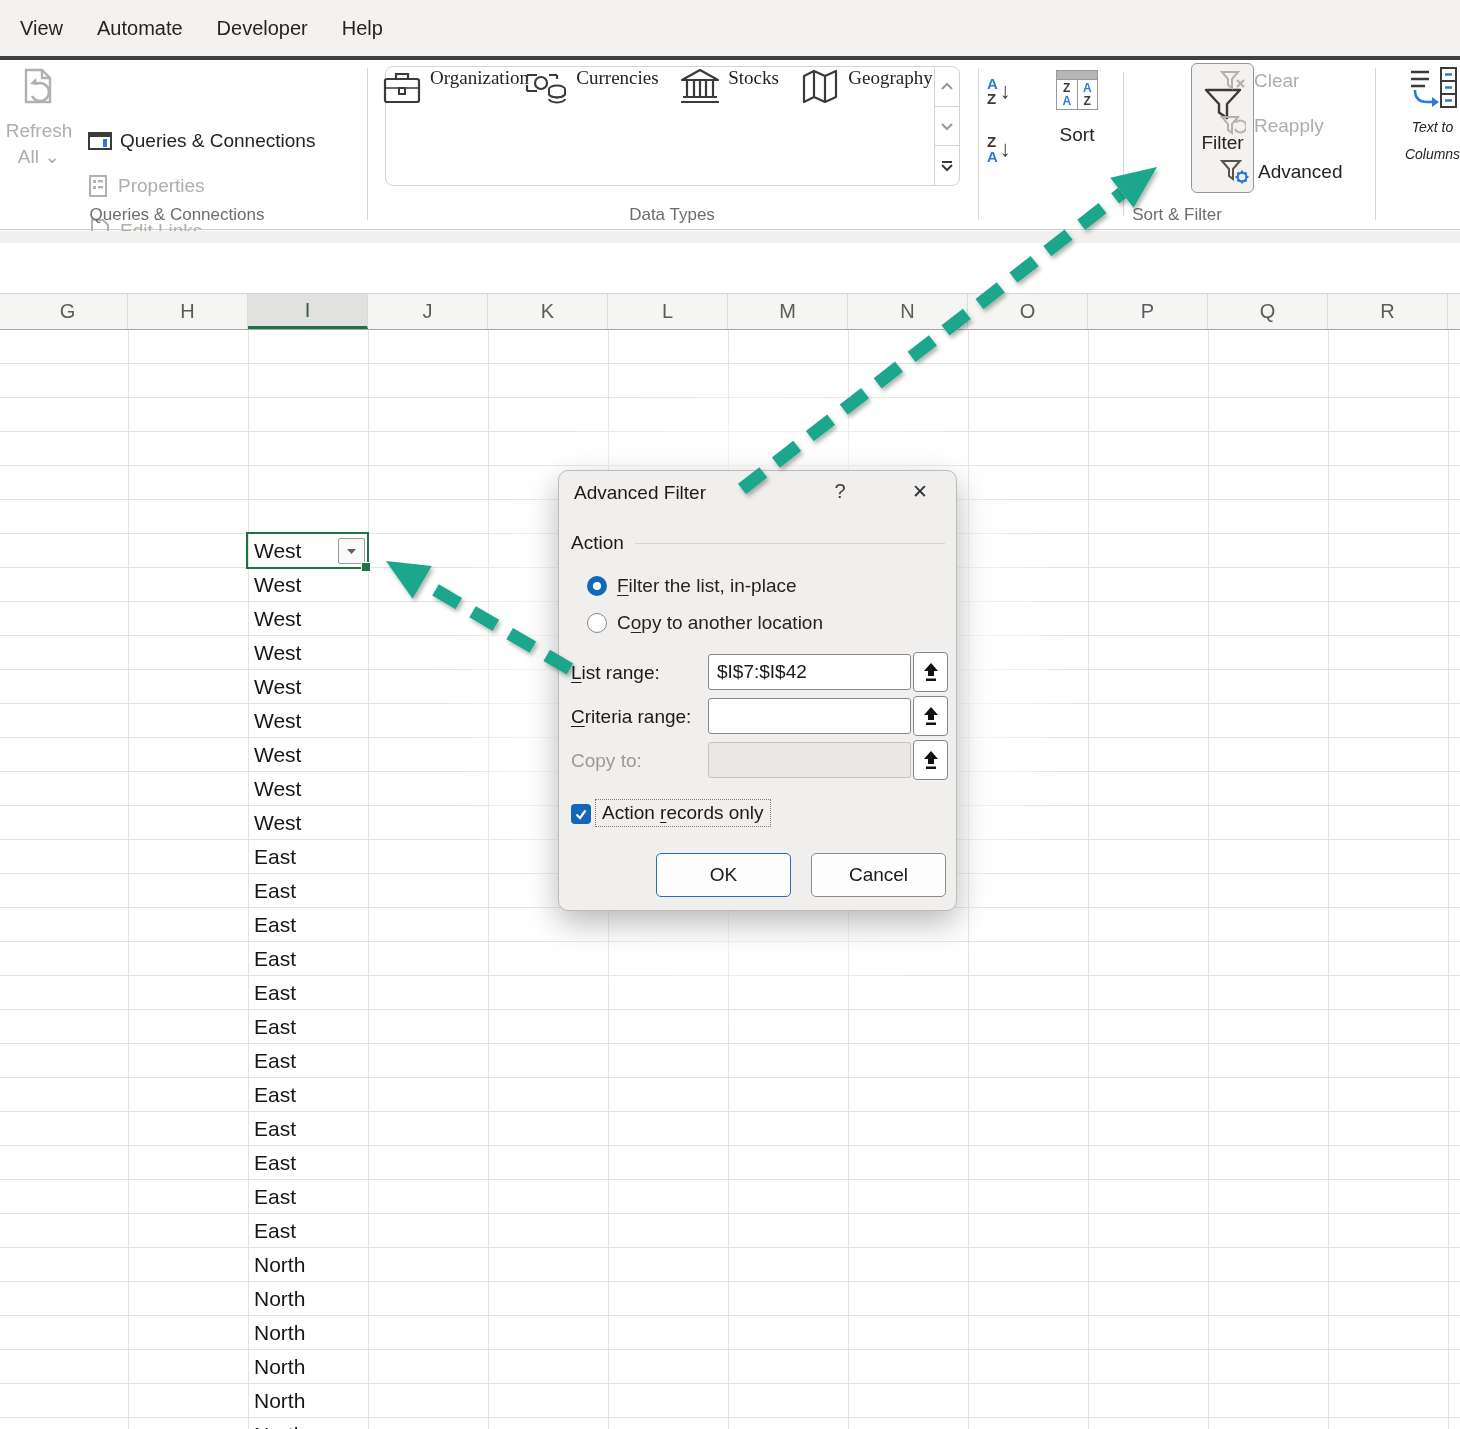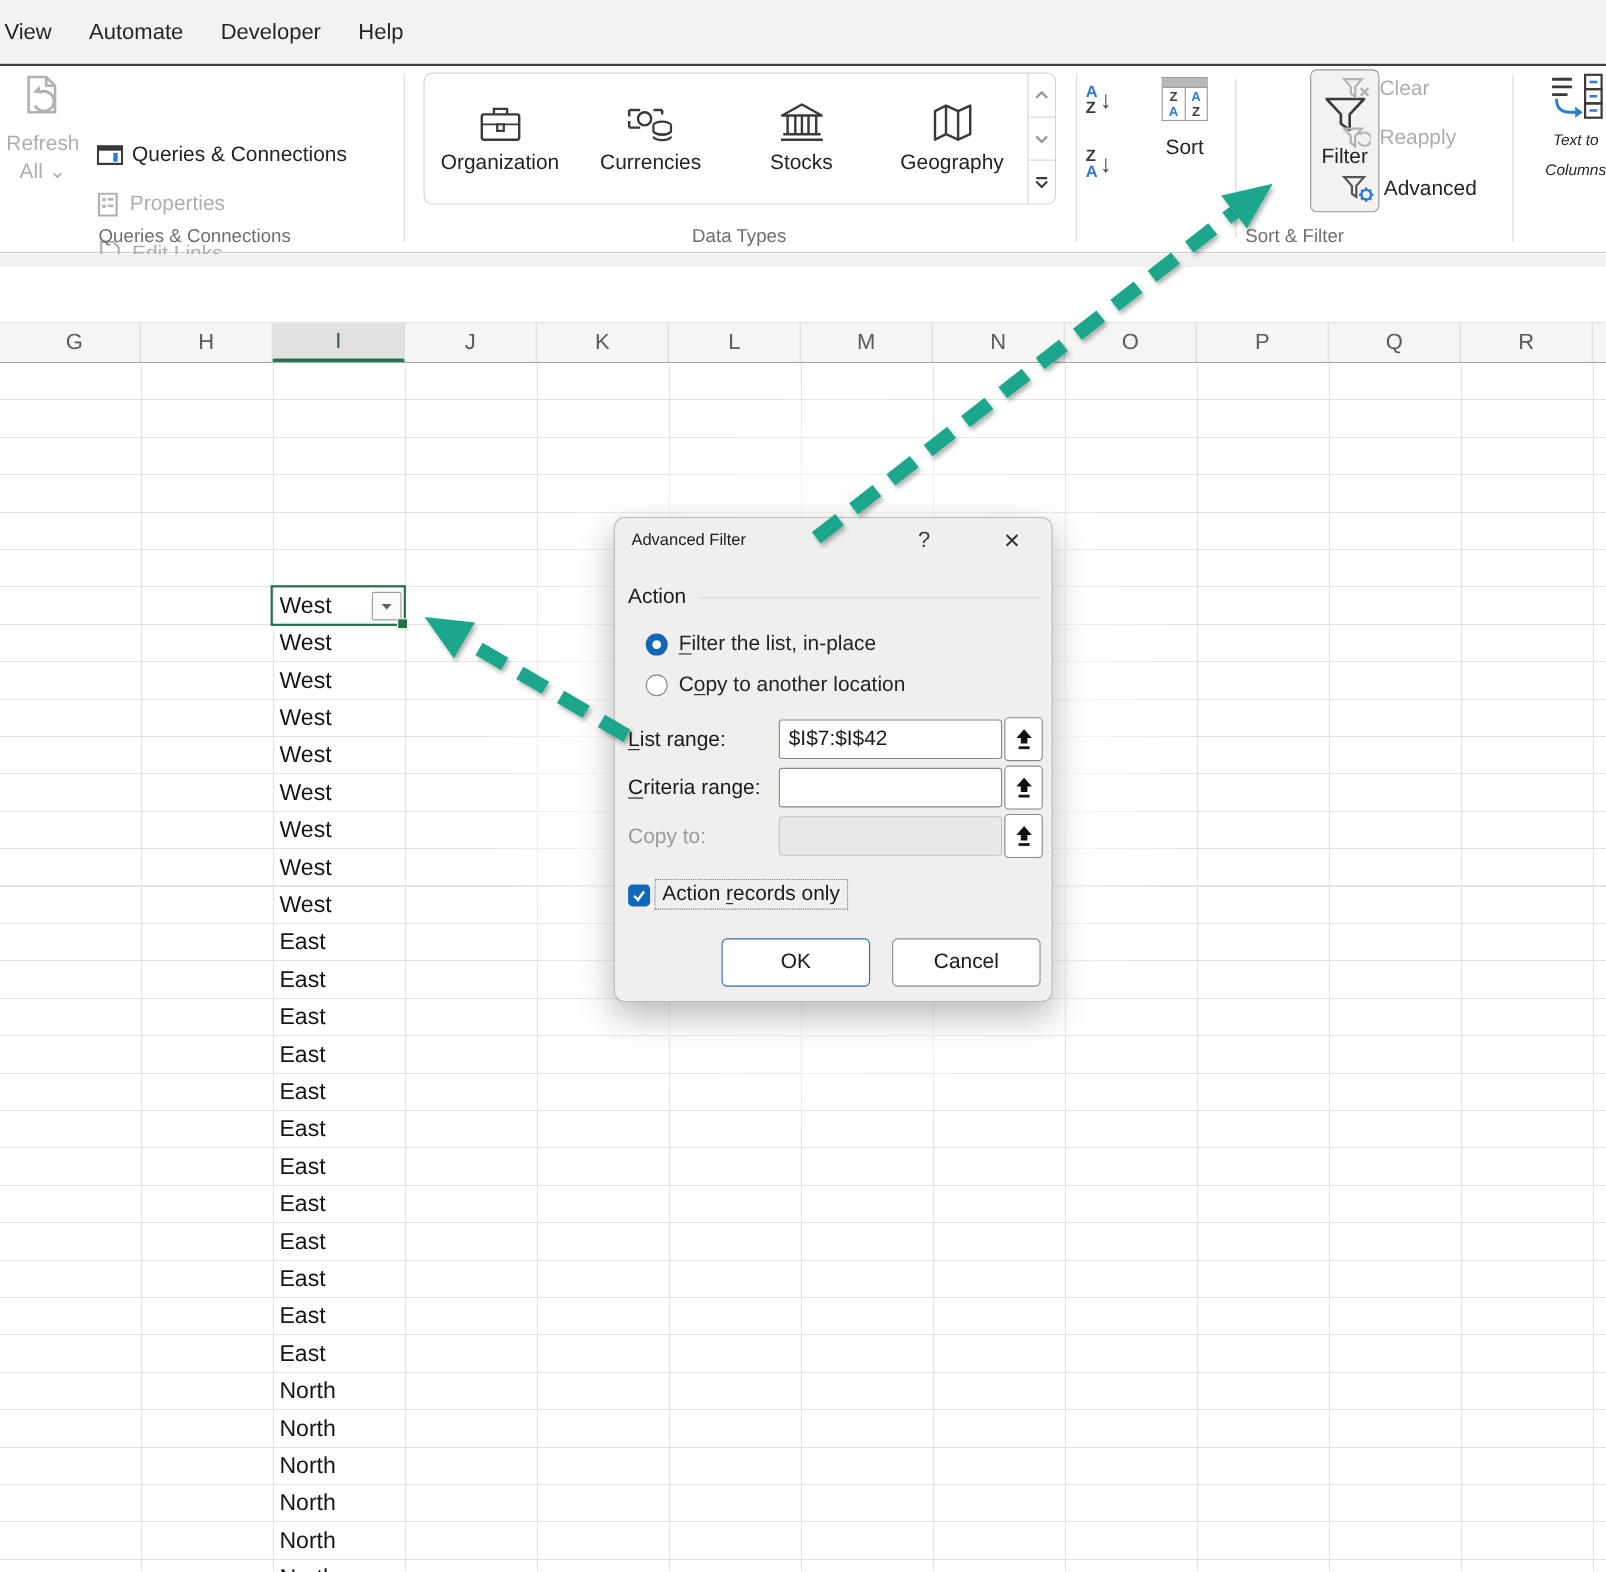--- a/index.html
+++ b/index.html
@@ -2,38 +2,38 @@
 <html><head>
 <meta charset="utf-8">
 <style>
   html,body{margin:0;padding:0;background:#fff;}
   *{box-sizing:border-box;}
   #stage{position:relative;width:1460px;height:1429px;overflow:hidden;
          font-family:"Liberation Sans",sans-serif;color:#252423;background:#fff;}
   .abs{position:absolute;}
 
   
-  .menubar{left:0;top:0;width:1460px;height:60px;background:#f3f2f1;border-bottom:2px solid #404040;
-           display:flex;align-items:center;padding-left:4px;gap:34px;}
+  .menubar{left:0;top:0;width:1460px;height:60px;background:#f3f2f1;border-bottom:4px solid #404040;
+           display:flex;align-items:center;padding-left:20px;gap:34px;}
   .menu-item{font-size:20px;color:#252423;cursor:default;}
 
   
   .ribbon{left:0;top:60px;width:1460px;height:170px;background:#fff;border-bottom:1px solid #cfcdcb;}
   .group-label{position:absolute;font-size:17px;color:#6f6d6b;white-space:nowrap;transform:translateX(-50%);}
   .vdiv{position:absolute;top:8px;height:152px;width:1px;background:#d8d6d4;}
   .bigbtn{position:absolute;display:flex;flex-direction:column;align-items:center;}
   .bigbtn .lbl{font-size:19px;line-height:26px;}
   .dim{color:#b0aeab;justify-content:space-between;}
   .smallrow{position:absolute;display:flex;align-items:center;gap:8px;font-size:19px;white-space:nowrap;}
 
   
   .gallery{position:absolute;left:385px;top:6px;width:575px;height:120px;border:1px solid #d5d3d1;
            border-radius:8px;background:#fff;display:flex;}
   .gal-items{flex:1;display:flex;}
-  .gal-item{width:137px;display:flex;flex-direction:column;align-items:center;justify-content:center;gap:6px;}
+  .gal-item{width:137px;display:flex;align-items:flex-start;justify-content:center;gap:6px;font-family:Liberation Serif, serif;}
   .gal-item .lbl{font-size:19px;color:#252423;}
   .gal-scroll{width:25px;border-left:1px solid #d5d3d1;display:flex;flex-direction:column;}
   .gal-scroll>div{flex:1;display:flex;align-items:center;justify-content:center;border-bottom:1px solid #d5d3d1;}
   .gal-scroll>div:last-child{border-bottom:none;}
 
   
   .azbtn{position:absolute;display:flex;align-items:center;gap:2px;}
   .azletters{display:flex;flex-direction:column;font-size:15px;font-weight:bold;line-height:15px;}
   .blue{color:#2b7cd3;} .dark{color:#3b3a39;}
   .azarrow{font-size:22px;color:#3b3a39;}
@@ -70,21 +70,21 @@
   .sel-border{left:246px;top:532px;width:123px;height:37px;border:2.5px solid #1f7245;background:transparent;}
   .fill-handle{left:361px;top:562px;width:10px;height:10px;background:#1f7245;border:1.5px solid #fff;}
   .cell-dd{left:338px;top:538px;width:27px;height:26px;background:#fafafa;border:1px solid #9a9a9a;
            border-radius:2px;display:flex;align-items:center;justify-content:center;}
 
   
   .glow{left:430px;top:350px;width:660px;height:680px;pointer-events:none;
         background:radial-gradient(closest-side, rgba(255,255,255,0.98) 50%, rgba(255,255,255,0));}
   .dialog{left:558px;top:470px;width:399px;height:441px;background:#f0efed;border:1px solid #bdbbb9;
           border-radius:10px;box-shadow:0 12px 32px rgba(0,0,0,0.28);font-size:19px;}
-  .dlg-title{position:absolute;left:15px;top:11px;font-size:15px;color:#1b1a19;}
+  .dlg-title{position:absolute;left:15px;top:11px;font-size:19px;color:#1b1a19;}
   .dlg-help{position:absolute;left:270px;top:9px;width:22px;height:26px;text-align:center;font-size:20px;color:#3b3a39;}
   .dlg-close{position:absolute;left:348px;top:9px;width:26px;height:26px;text-align:center;font-size:19px;color:#333;}
   .dlg-action{position:absolute;left:12px;top:61px;color:#1b1a19;}
   .dlg-hr{position:absolute;left:76px;top:72px;width:310px;height:1px;background:#d6d4d2;}
   .radio-row{position:absolute;left:28px;display:flex;align-items:center;gap:10px;}
   .radio{width:20px;height:20px;border-radius:50%;background:#fff;}
   .radio.on{border:6px solid #1267b8;}
   .radio.off{border:1.5px solid #8a8886;}
   .fld-label{position:absolute;left:12px;color:#1b1a19;white-space:nowrap;}
   .fld-label.gray{color:#9c9a98;}

